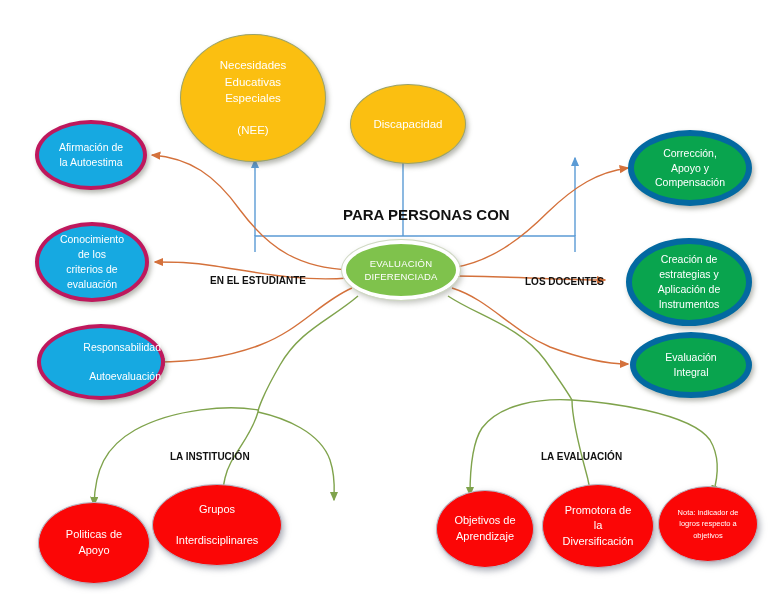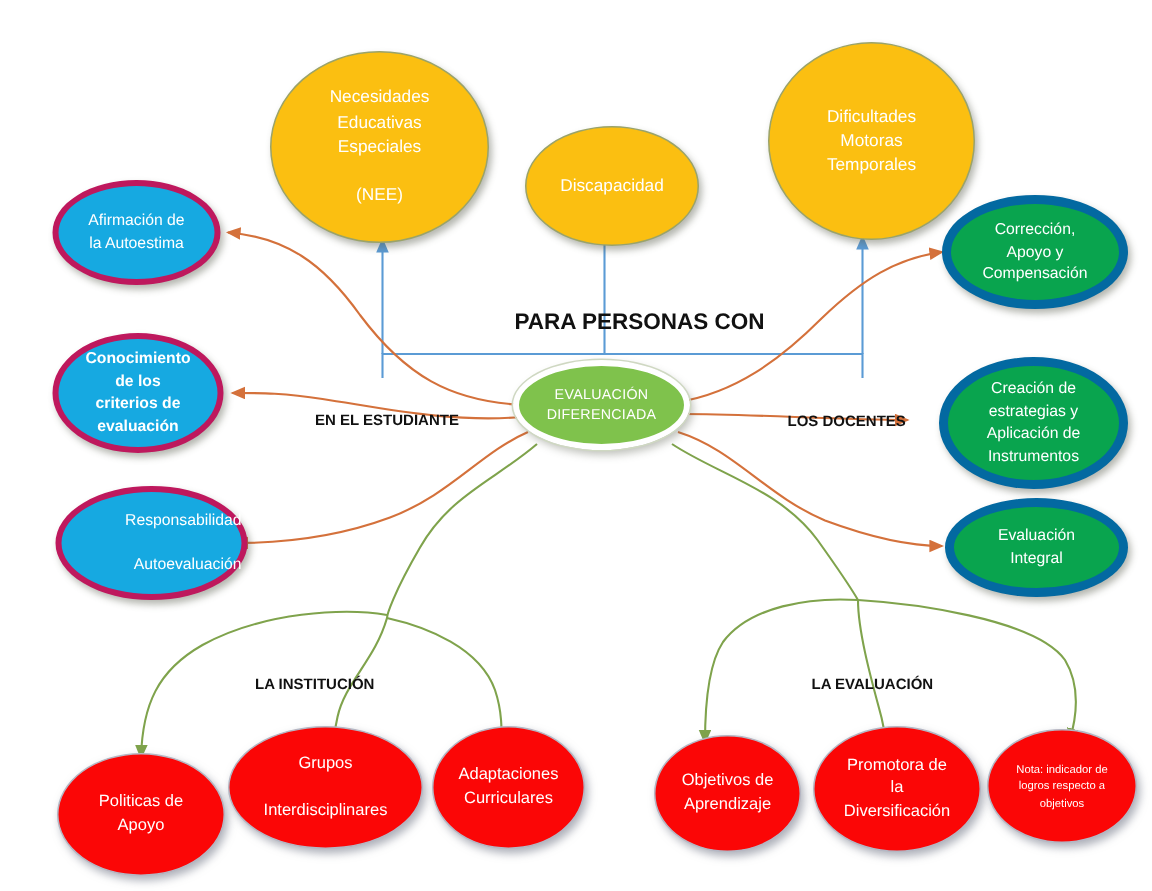--- a/index.html
+++ b/index.html
@@ -137,32 +137,27 @@
     <span class="ln">Educativas</span>
     <span class="ln">Especiales</span>
     <span class="ln">&nbsp;</span>
     <span class="ln">(NEE)</span>
   </div>
 
   <div class="node n-yellow" style="left:350px; top:84px; width:116px; height:80px;">
     <span class="ln">Discapacidad</span>
   </div>
 
-  <div class="node n-yellow" style="left:512px; top:28px; width:138px; height:132px;">
-    <span class="ln">Dificultades</span>
-    <span class="ln">Motoras</span>
-    <span class="ln">Temporales</span>
-  </div>
 
   <div class="node n-blue" style="left:35px; top:120px; width:112px; height:70px;">
     <span class="ln">Afirmación de</span>
     <span class="ln">la Autoestima</span>
   </div>
 
-  <div class="node n-blue" style="left:35px; top:222px; width:114px; height:80px;font-weight:bold;">
+  <div class="node n-blue" style="left:35px; top:222px; width:114px; height:80px;">
     <span class="ln">Conocimiento</span>
     <span class="ln">de los</span>
     <span class="ln">criterios de</span>
     <span class="ln">evaluación</span>
   </div>
 
   <div class="node n-blue" style="left:37px; top:324px; width:128px; height:76px;align-items:flex-end;">
     <span class="ln">Responsabilidad</span>
     <span class="ln">&nbsp;</span>
     <span class="ln">Autoevaluación</span>
@@ -195,24 +190,20 @@
     <span class="ln">Politicas de</span>
     <span class="ln">Apoyo</span>
   </div>
 
   <div class="node n-red" style="left:152px; top:484px; width:130px; height:82px;">
     <span class="ln">Grupos</span>
     <span class="ln">&nbsp;</span>
     <span class="ln">Interdisciplinares</span>
   </div>
 
-  <div class="node n-red" style="left:288px; top:484px; width:102px; height:82px;">
-    <span class="ln">Adaptaciones</span>
-    <span class="ln">Curriculares</span>
-  </div>
 
   <div class="node n-red" style="left:436px; top:490px; width:98px; height:78px;">
     <span class="ln">Objetivos de</span>
     <span class="ln">Aprendizaje</span>
   </div>
 
   <div class="node n-red" style="left:542px; top:484px; width:112px; height:84px;">
     <span class="ln">Promotora de</span>
     <span class="ln">la</span>
     <span class="ln">Diversificación</span>

